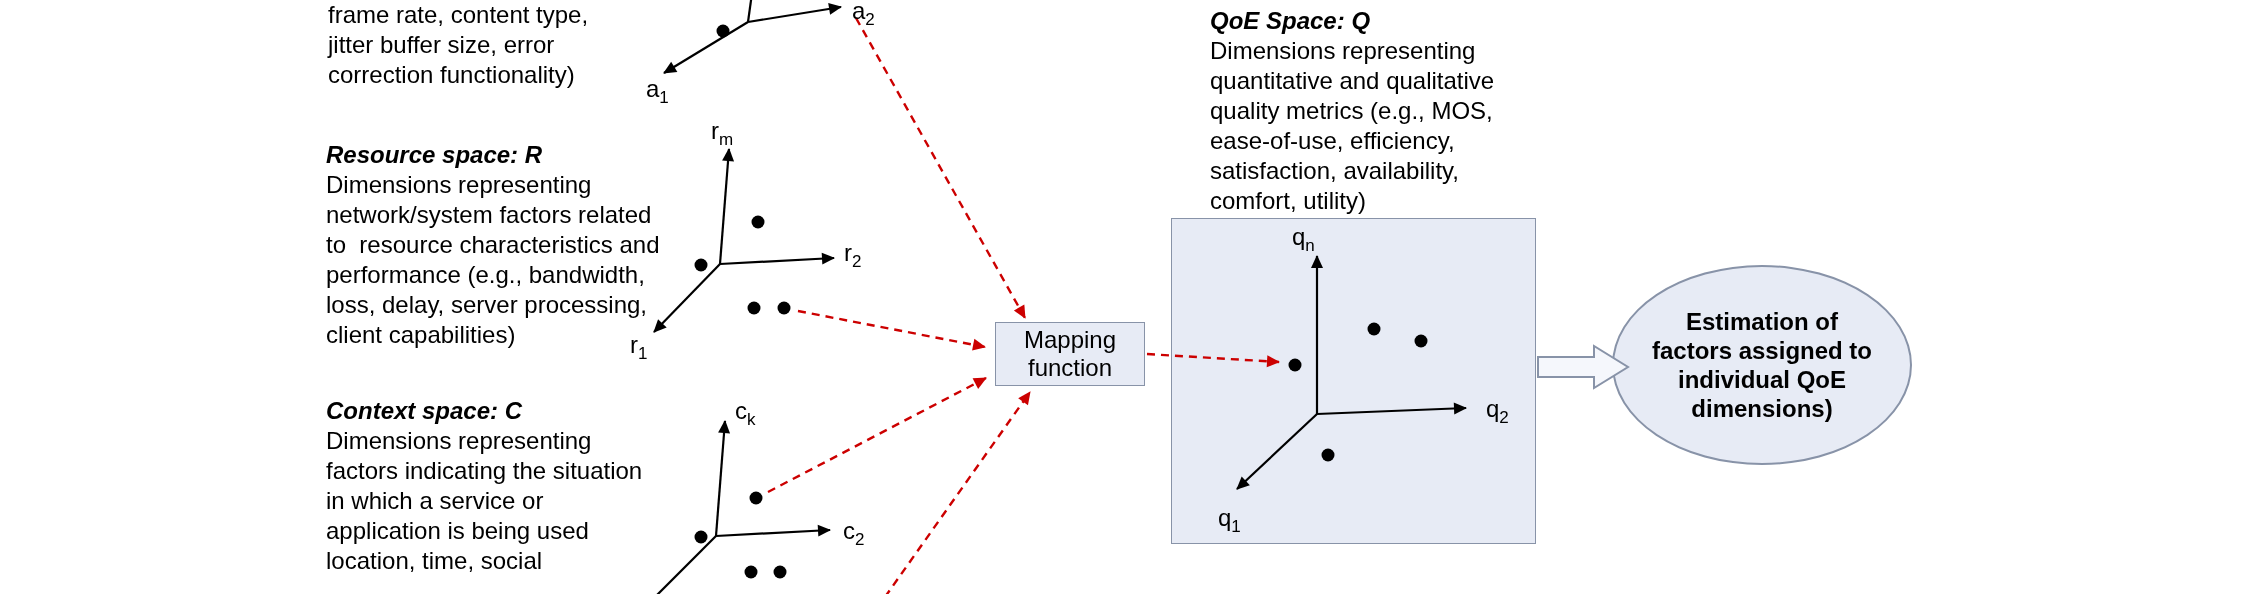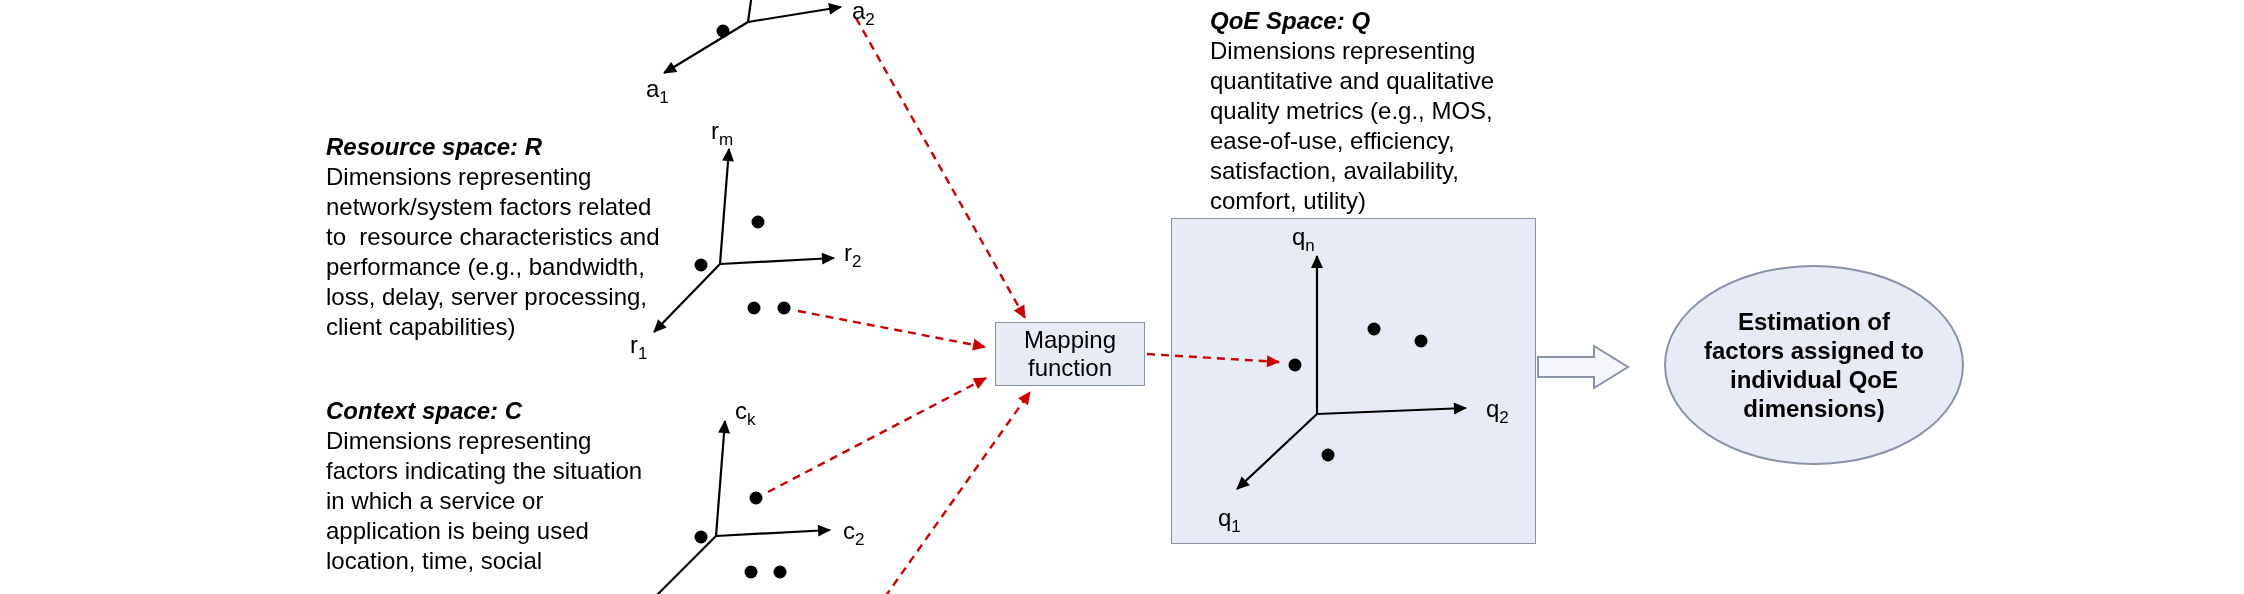--- a/index.html
+++ b/index.html
@@ -9,21 +9,21 @@
   }
   .gfx{position:absolute;left:0;top:0;width:2244px;height:594px;z-index:2;}
 
   
   .qoe-box{
     position:absolute;left:1171px;top:218px;width:365px;height:326px;
     background:var(--fill,#e7ebf5);border:1.5px solid var(--border,#8893a8);
     box-sizing:border-box;z-index:1;
   }
   .ellipse{
-    position:absolute;left:1664px;top:265px;width:300px;height:200px;border-radius:50%;
+    position:absolute;left:1612px;top:265px;width:300px;height:200px;border-radius:50%;
     background:var(--fill,#e7ebf5);border:2px solid var(--border,#8893a8);
     box-sizing:border-box;z-index:1;
     display:flex;flex-direction:column;justify-content:center;
     font-weight:bold;font-size:24px;line-height:29px;text-align:center;
   }
   .mapping-box{
     position:absolute;left:995px;top:322px;width:150px;height:64px;
     background:var(--fill,#e7ebf5);border:1.5px solid var(--border,#8893a8);
     box-sizing:border-box;z-index:3;
     display:flex;flex-direction:column;justify-content:center;align-items:center;
@@ -111,22 +111,27 @@
       <line x1="856" y1="18" x2="1025" y2="318" marker-end="url(#ah-red)"></line>
       <line x1="798" y1="311" x2="985" y2="347" marker-end="url(#ah-red)"></line>
       <line x1="768" y1="492" x2="986" y2="378" marker-end="url(#ah-red)"></line>
       <line x1="885" y1="597" x2="1030" y2="392" marker-end="url(#ah-red)"></line>
       <line x1="1147" y1="354" x2="1279" y2="362" marker-end="url(#ah-red)"></line>
     </g>
 
     <polygon class="block-arrow" points="1538,357 1594,357 1594,346 1628,367 1594,388 1594,377 1538,377"></polygon>
   </svg>
 
+  <div class="textblock" style="left:328px;top:0">
+      <div class="line">frame rate, content type,</div>
+      <div class="line">jitter buffer size, error</div>
+      <div class="line">correction functionality)</div>
+    </div>
 
-  <div class="textblock" style="left:326px;top:132px">
+  <div class="textblock" style="left:326px;top:140px">
     <div class="heading">Resource space: R</div>
     <div>
         <div class="line">Dimensions representing</div>
         <div class="line">network/system factors related</div>
         <div class="line">to  resource characteristics and</div>
         <div class="line">performance (e.g., bandwidth,</div>
         <div class="line">loss, delay, server processing,</div>
         <div class="line">client capabilities)</div>
       </div>
   </div>

